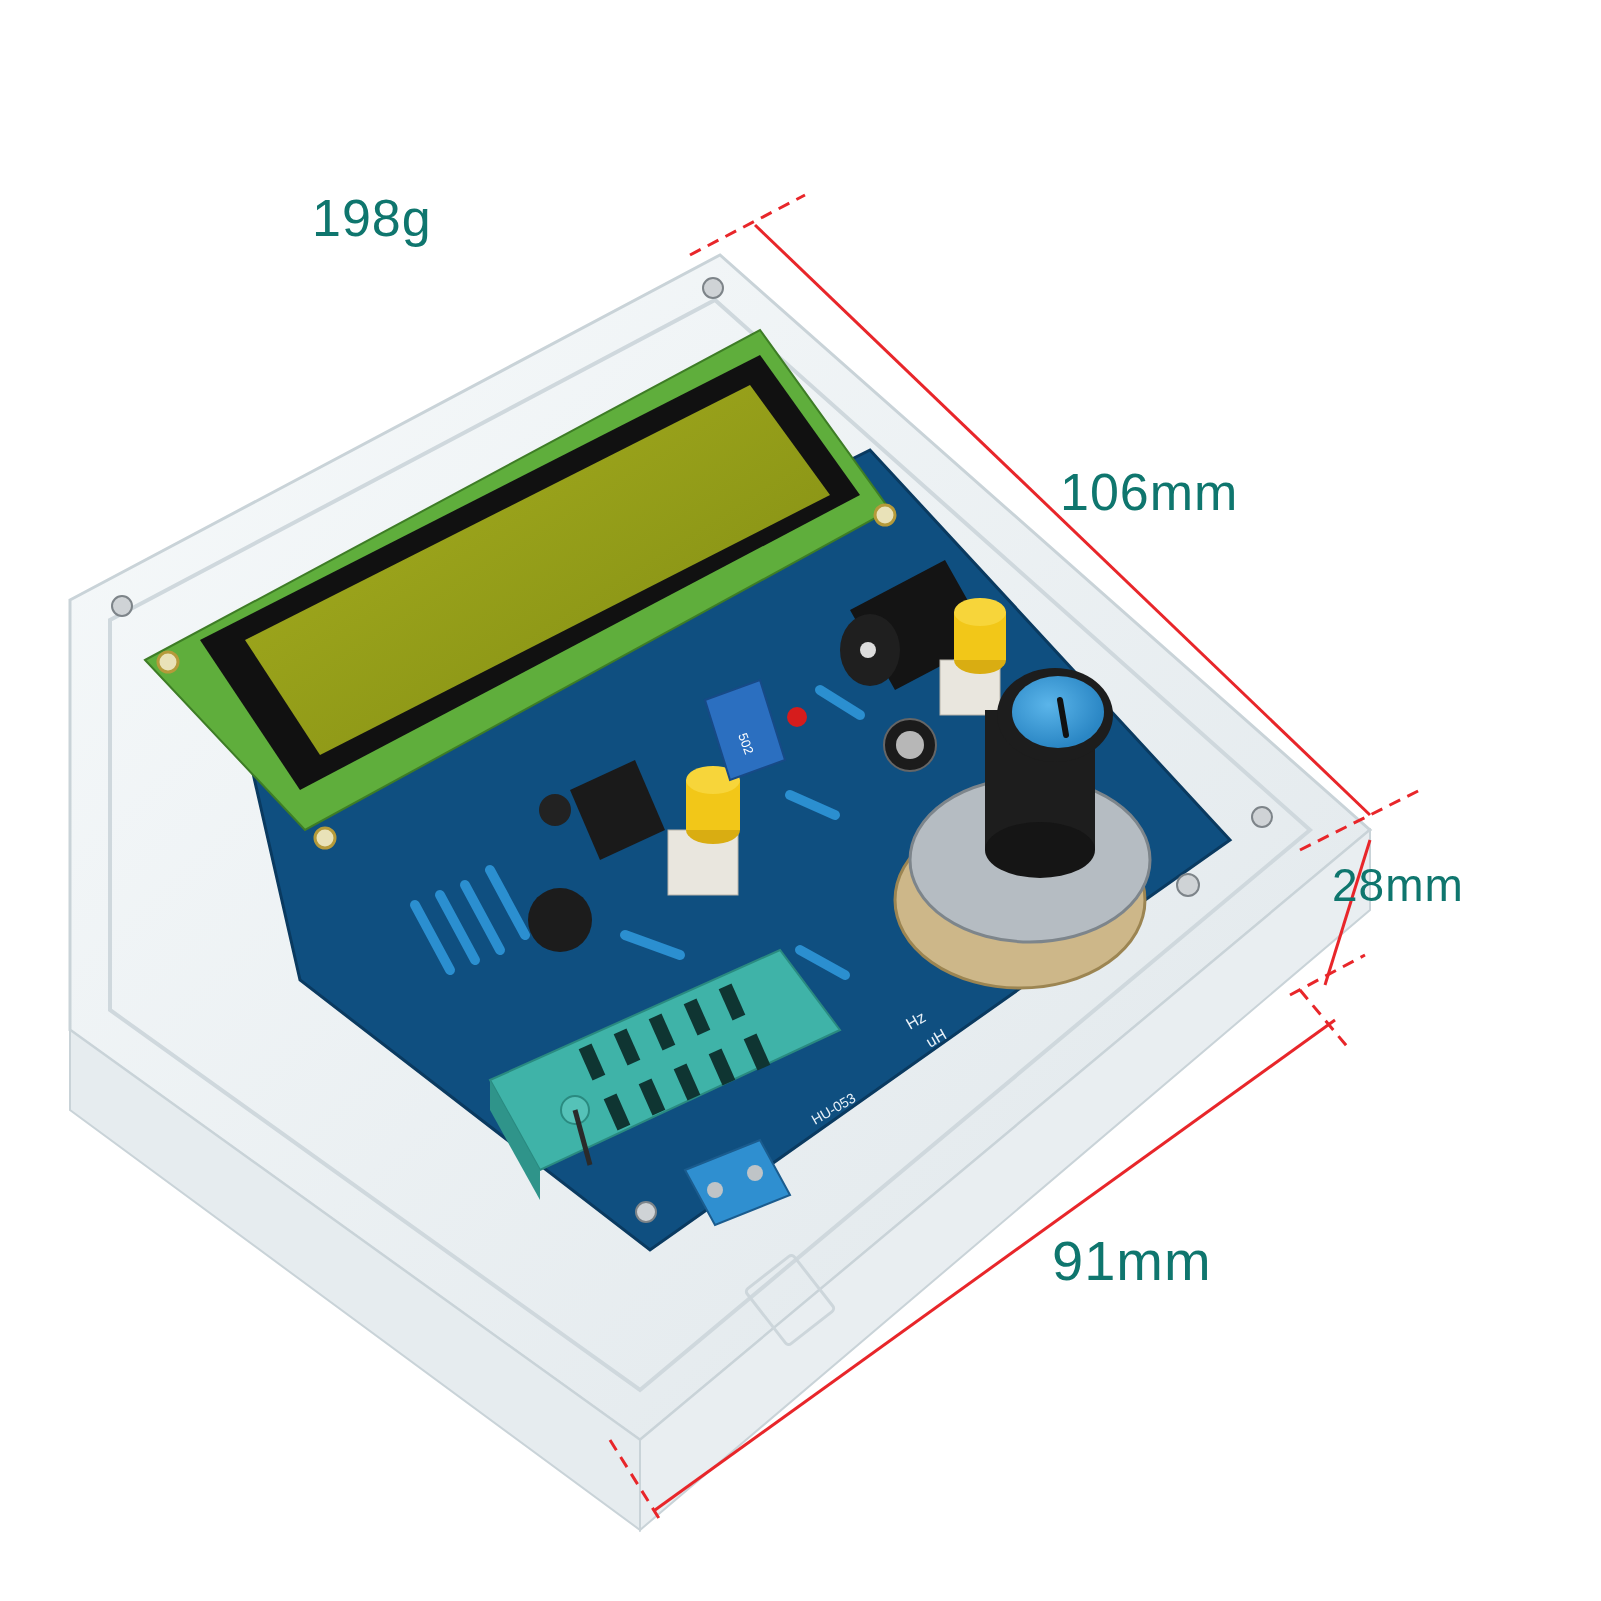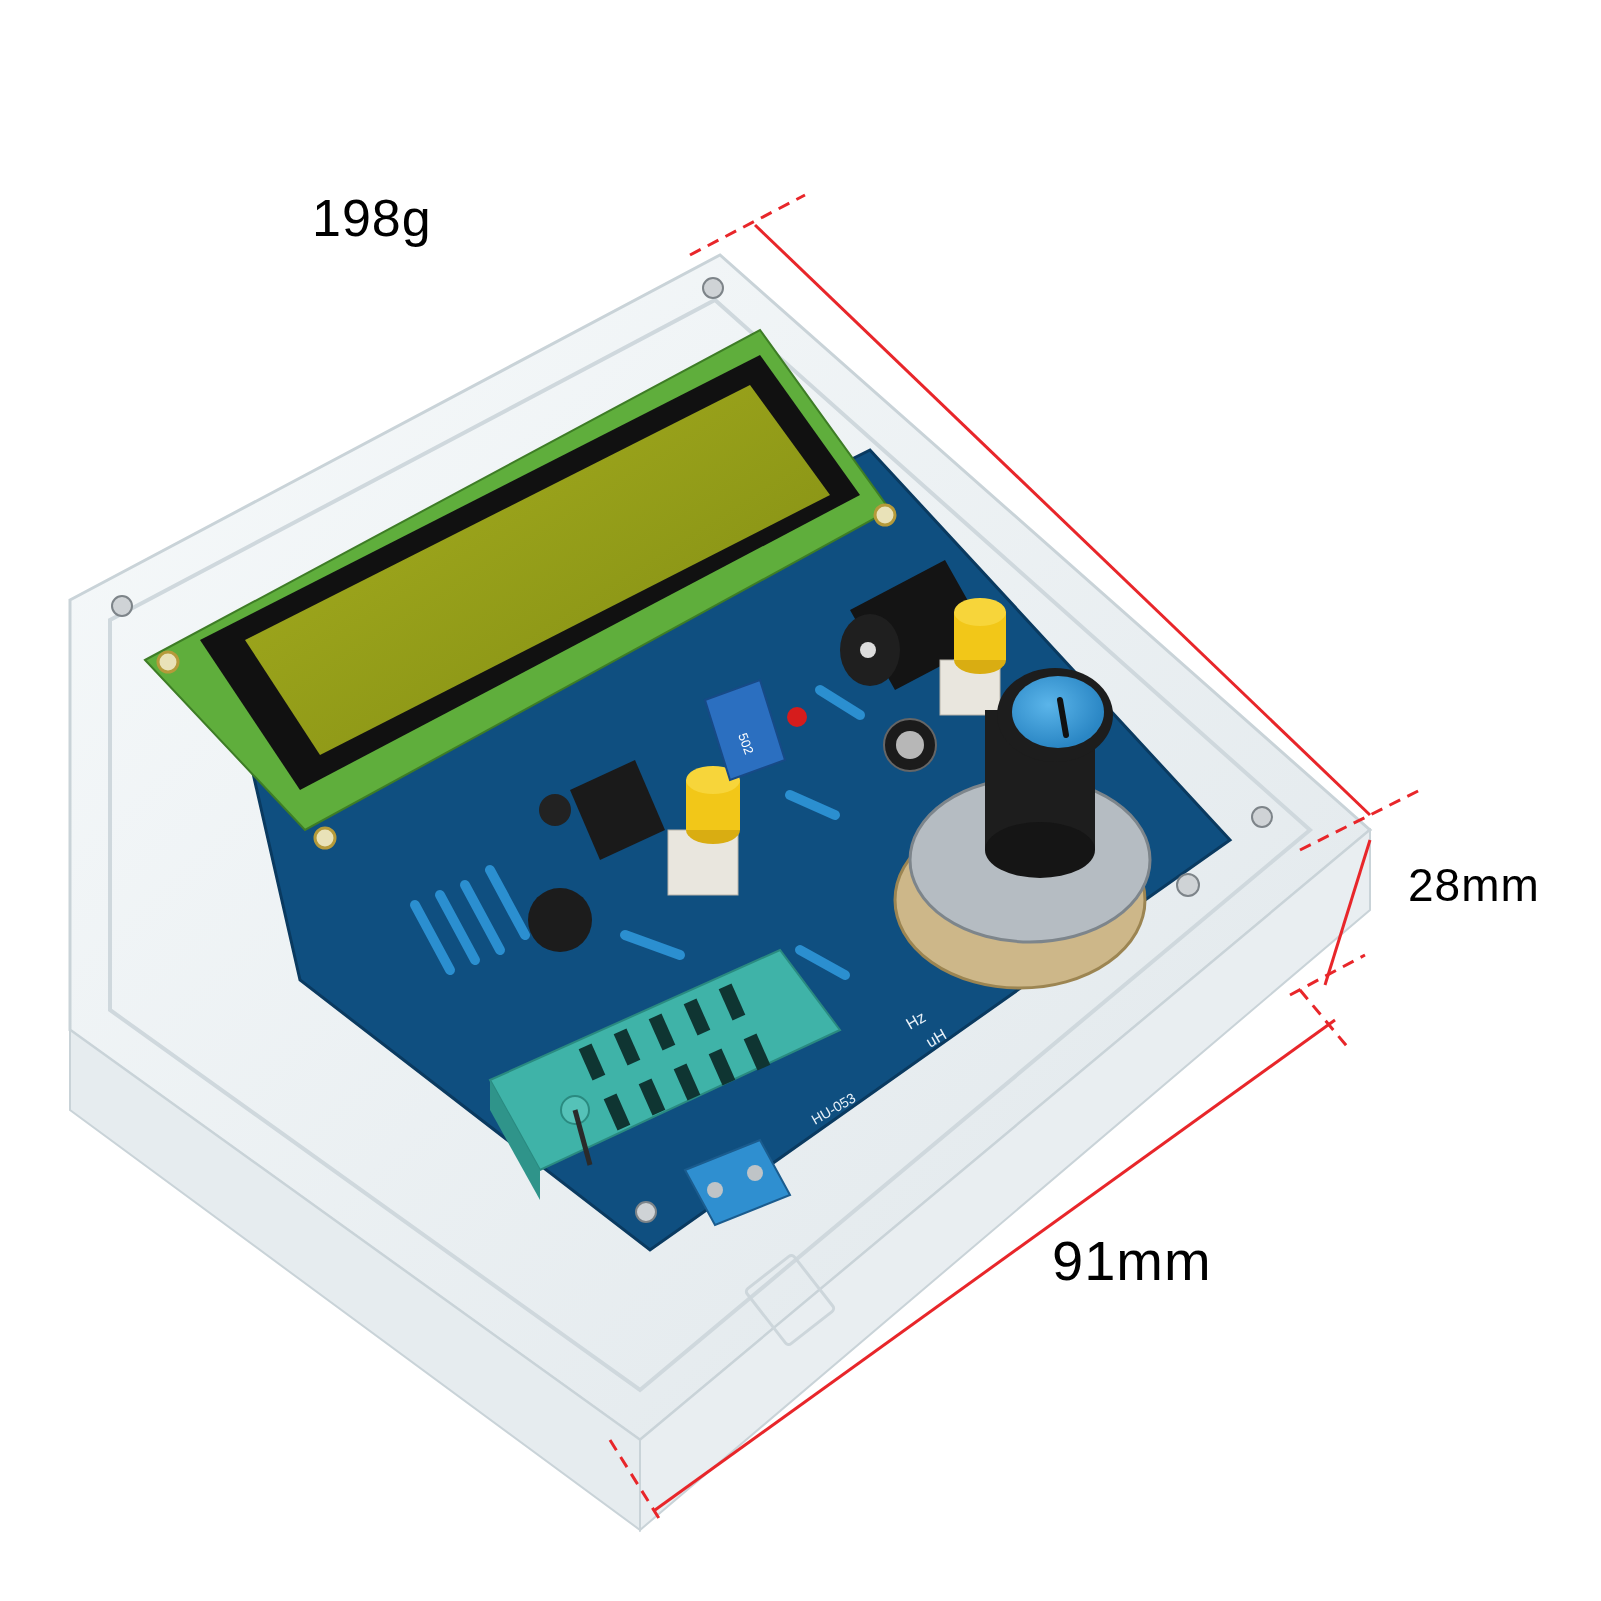--- a/index.html
+++ b/index.html
@@ -1,21 +1,21 @@
 <!DOCTYPE html>
 <html><head>
 <meta charset="utf-8">
 <style>
   html, body { margin: 0; padding: 0; background: #ffffff; }
   body { width: 1601px; height: 1601px; position: relative; overflow: hidden; font-family: "Liberation Sans", sans-serif; }
   .stage { position: absolute; left: 0; top: 0; width: 1601px; height: 1601px; }
-  .label { position: absolute; color: #000000; font-family: "Liberation Sans", sans-serif; font-weight: 400; letter-spacing: 1px; white-space: nowrap; }
+  .label { position: absolute; color: #0f766e; font-family: "Liberation Sans", sans-serif; font-weight: 400; letter-spacing: 1px; white-space: nowrap; }
   .label-weight { left: 312px; top: 188px; font-size: 52px; }
   .label-length { left: 1060px; top: 462px; font-size: 52px; }
-  .label-height { left: 1408px; top: 858px; font-size: 46px; }
+  .label-height { left: 1332px; top: 858px; font-size: 46px; }
   .label-width  { left: 1052px; top: 1228px; font-size: 56px; }
   svg { position: absolute; left: 0; top: 0; }
 </style>
 </head>
 <body>
 
 <div class="stage">
   <svg width="1601" height="1601" viewBox="0 0 1601 1601">
     <defs>
       <linearGradient id="acr" x1="0" y1="0" x2="1" y2="1">
@@ -163,15 +163,16 @@
       <line x1="1370" y1="840" x2="1325" y2="985"></line>
       <line x1="1290" y1="995" x2="1365" y2="955" stroke-dasharray="12,8"></line>
 
       <line x1="655" y1="1510" x2="1335" y2="1020"></line>
       <line x1="610" y1="1440" x2="660" y2="1520" stroke-dasharray="12,8"></line>
       <line x1="1300" y1="990" x2="1350" y2="1050" stroke-dasharray="12,8"></line>
     </g>
   </svg>
 
   <div class="label label-weight">198g</div>
+  <div class="label label-length">106mm</div>
   <div class="label label-height">28mm</div>
   <div class="label label-width">91mm</div>
 </div>
 
 </body></html>

